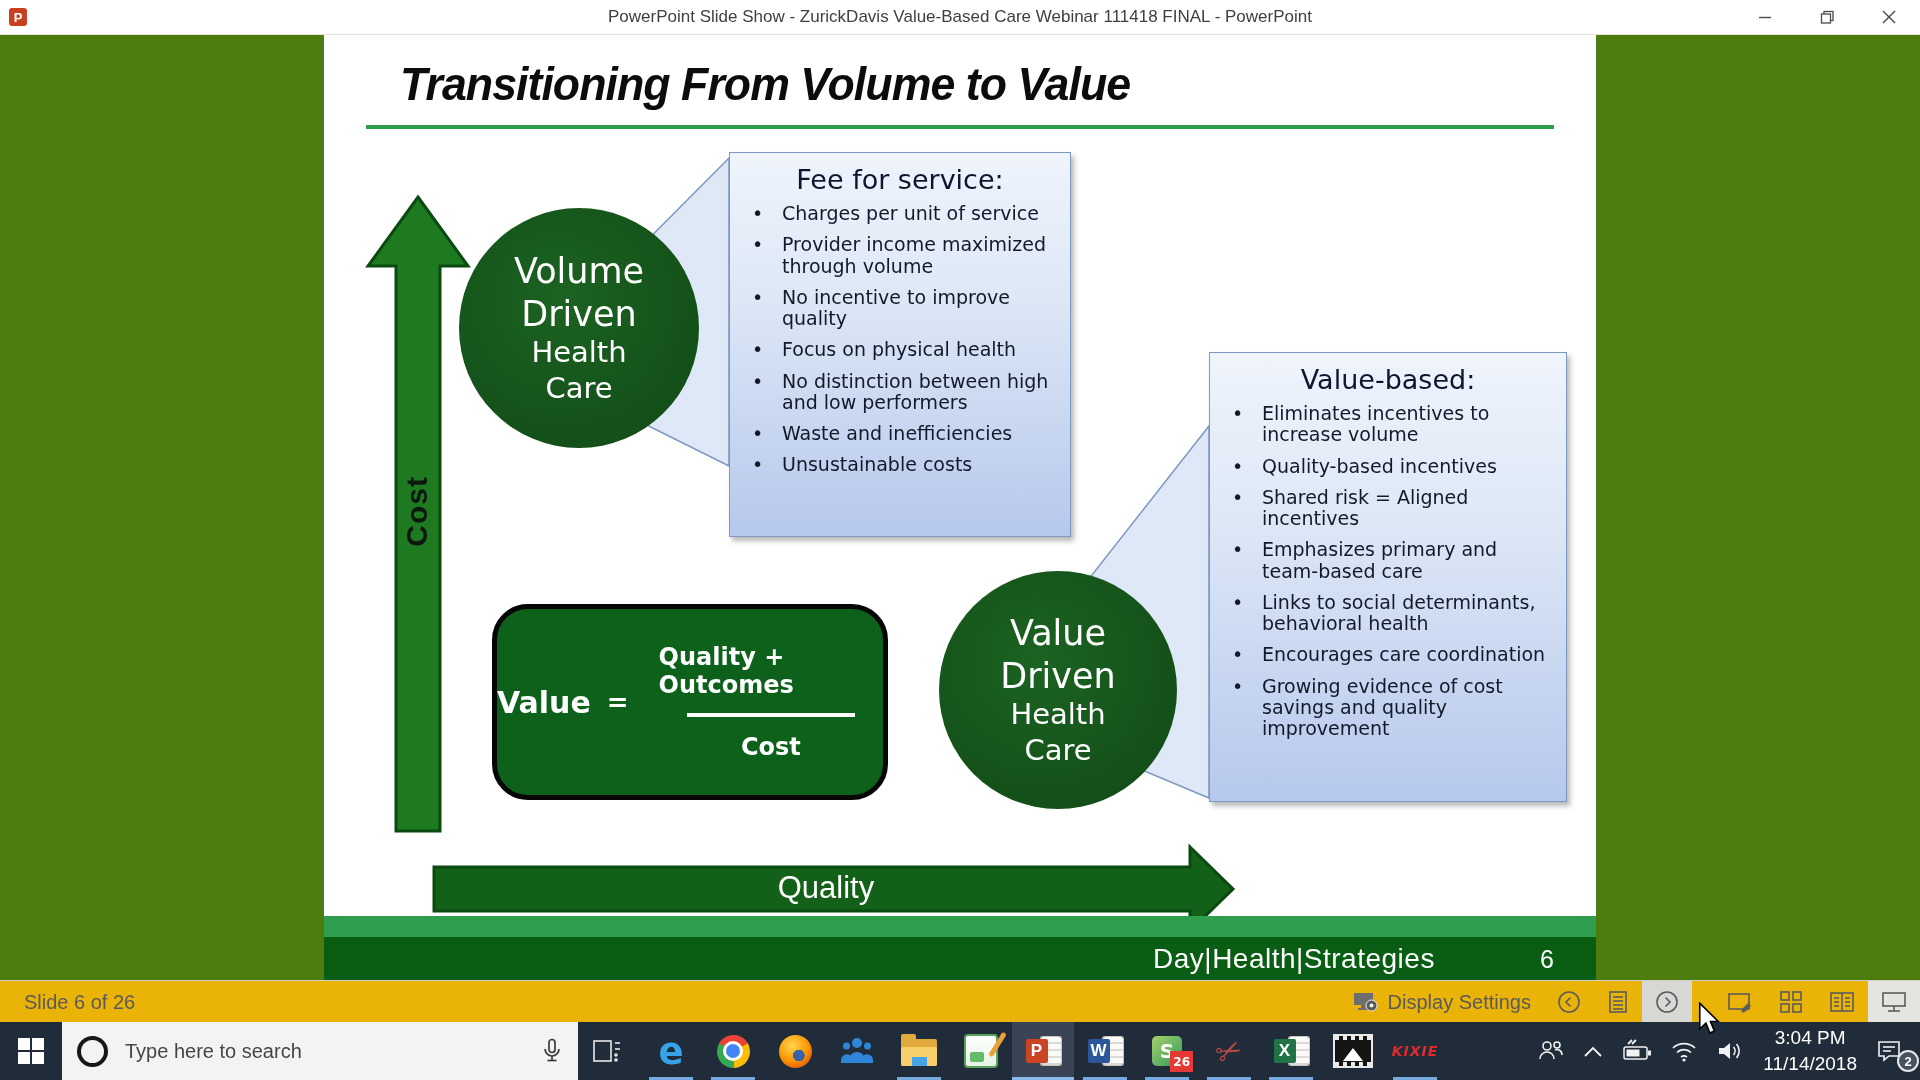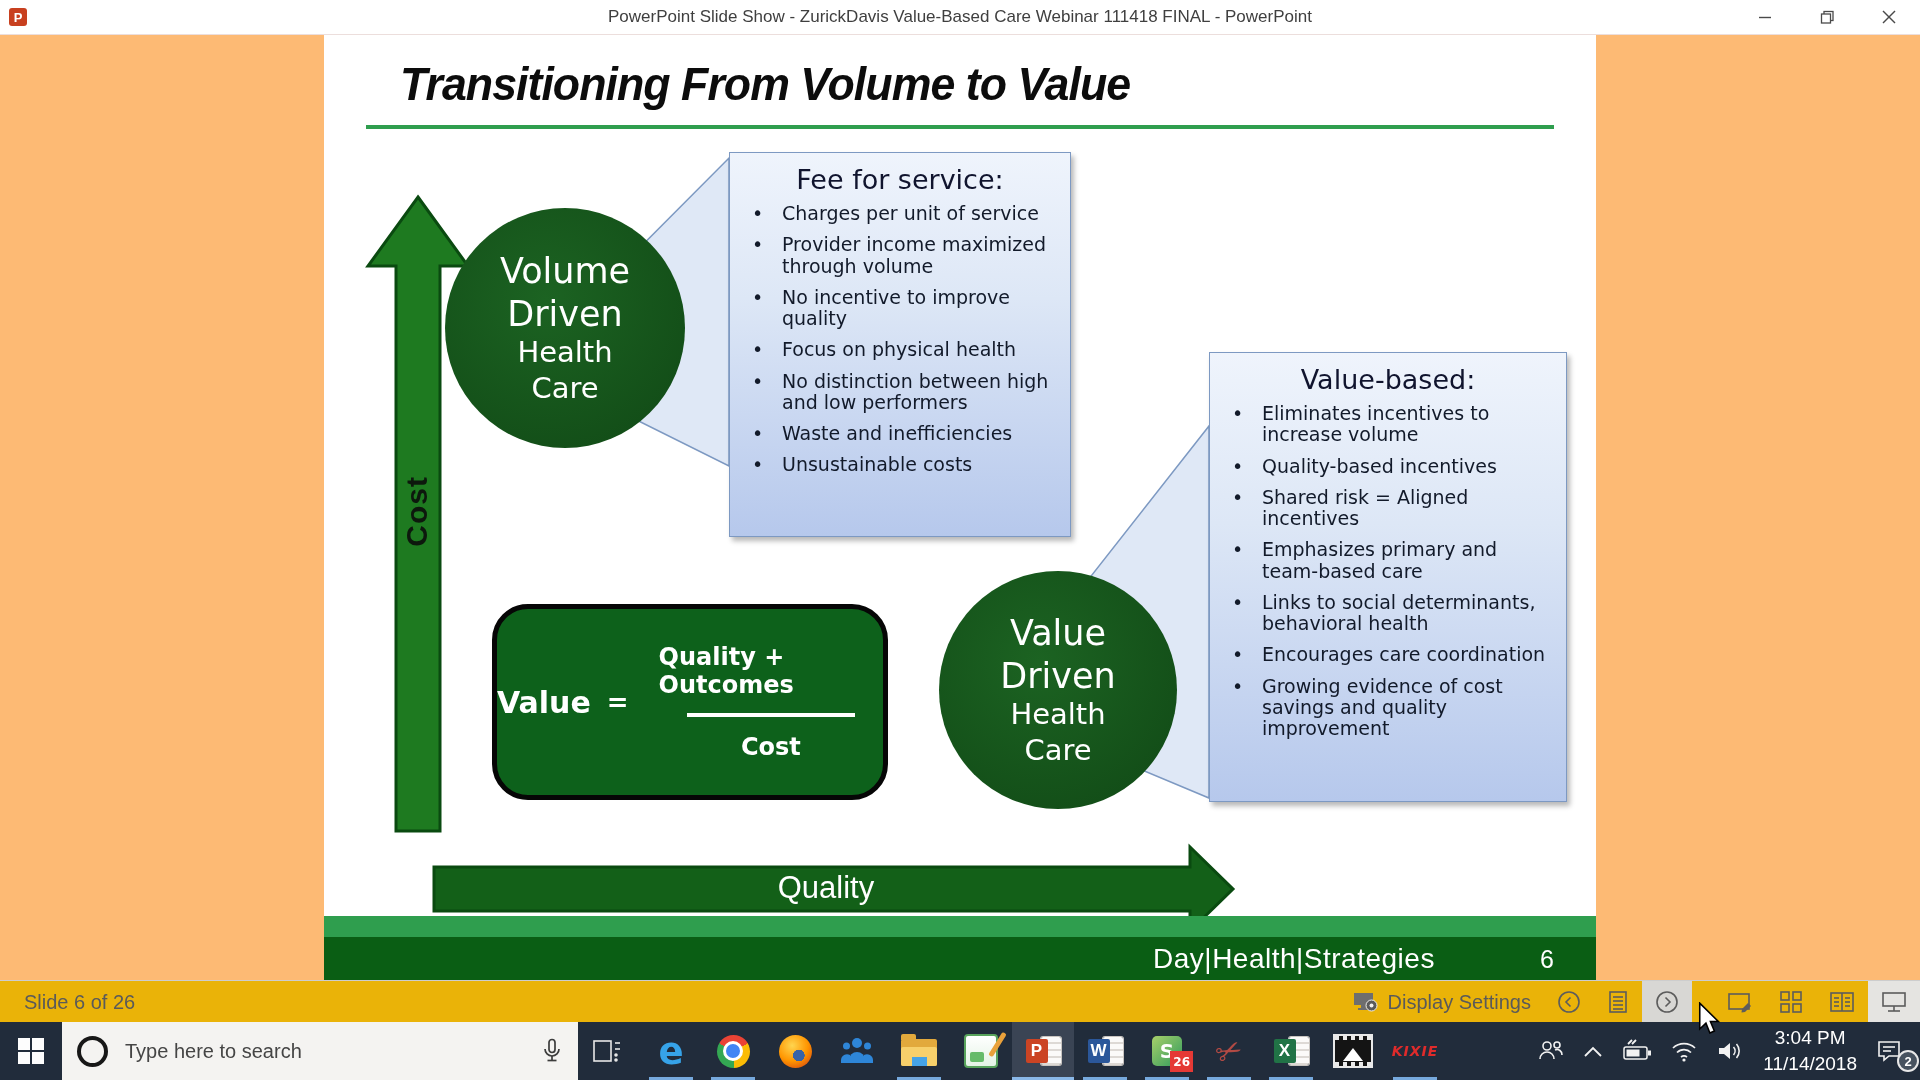--- a/index.html
+++ b/index.html
@@ -7,21 +7,21 @@
           font-family:"Liberation Sans",sans-serif;-webkit-font-smoothing:antialiased;}
   
   .titlebar{position:absolute;top:0;left:0;width:1920px;height:34px;background:#fff;
             border-bottom:1px solid #ecdedc;display:flex;align-items:center;z-index:30;}
   .pp-badge{width:18px;height:18px;margin-left:9px;background:#c8401f;border-radius:3px;color:#fff;
             font-size:13px;font-weight:bold;display:flex;align-items:center;justify-content:center;flex:none;}
   .tb-title{position:absolute;left:0;right:0;text-align:center;font-size:17px;color:#3f3f3f;pointer-events:none;}
   .tb-buttons{margin-left:auto;display:flex;height:100%;z-index:2;}
   .tb-btn{width:62px;height:100%;display:flex;align-items:center;justify-content:center;}
   
-  .show{position:absolute;top:34px;left:0;width:1920px;height:946px;background:#fdba74;}
+  .show{position:absolute;top:34px;left:0;width:1920px;height:946px;background:#4d7c0f;}
   .slide{position:absolute;left:324px;top:0;width:1272px;height:946px;background:#fff;overflow:hidden;}
   .slide-title{position:absolute;left:76px;top:22px;font-size:47px;font-weight:bold;font-style:italic;
                color:#0c0c0c;letter-spacing:-1px;transform:scaleX(.95);transform-origin:left;}
   .title-rule{position:absolute;left:42px;top:91px;width:1188px;height:4px;background:#2f9e4e;}
   .diagram-svg{position:absolute;left:0;top:0;}
   .cost-label{position:absolute;left:76px;top:442px;writing-mode:vertical-rl;transform:rotate(180deg);
               font-size:30px;font-weight:600;color:#0d180d;letter-spacing:1px;}
   .callout{position:absolute;background:linear-gradient(180deg,#eff4fc 0%,#dde7f6 38%,#b6c8ec 100%);
            border:1.5px solid #7d99c2;box-shadow:3px 4px 5px rgba(0,0,0,.28);color:#141b2e;}
   .fee-box{left:405px;top:118px;width:340px;height:383px;}
@@ -29,21 +29,21 @@
   .callout h3{margin:11px 0 8px;text-align:center;font-size:27px;font-weight:400;
               font-family:"DejaVu Sans",sans-serif;color:#10142e;}
   .callout ul{margin:2px 0 0;padding:0 8px 0 14px;list-style:none;
               font-family:"DejaVu Sans",sans-serif;font-size:19px;line-height:1.12;color:#121a2a;}
   .callout li{position:relative;padding-left:38px;margin-bottom:10px;}
   .callout li::before{content:"\2022";position:absolute;left:8px;}
   .circle{position:absolute;border-radius:50%;
           background:radial-gradient(circle at 42% 38%,#1c6322,#124c17 85%);
           color:#fff;display:flex;flex-direction:column;align-items:center;justify-content:center;
           text-align:center;font-family:"DejaVu Sans",sans-serif;}
-  .vol-circle{left:121px;top:174px;width:240px;height:240px;}
+  .vol-circle{left:135px;top:174px;width:240px;height:240px;}
   .val-circle{left:615px;top:537px;width:238px;height:238px;}
   .circle .big{font-size:35px;line-height:1.22;}
   .circle .small{font-size:29px;line-height:1.22;}
   .formula{position:absolute;left:168px;top:570px;width:386px;height:186px;background:#0d611b;
            border:5px solid #060606;border-radius:36px;display:flex;align-items:center;justify-content:center;
            color:#fff;font-family:"DejaVu Sans",sans-serif;font-weight:bold;}
   .formula .lhs{font-size:30px;margin-right:16px;}
   .formula .eq{font-size:26px;margin-right:30px;}
   .fraction{display:flex;flex-direction:column;align-items:center;}
   .fraction .num{font-size:24px;}

